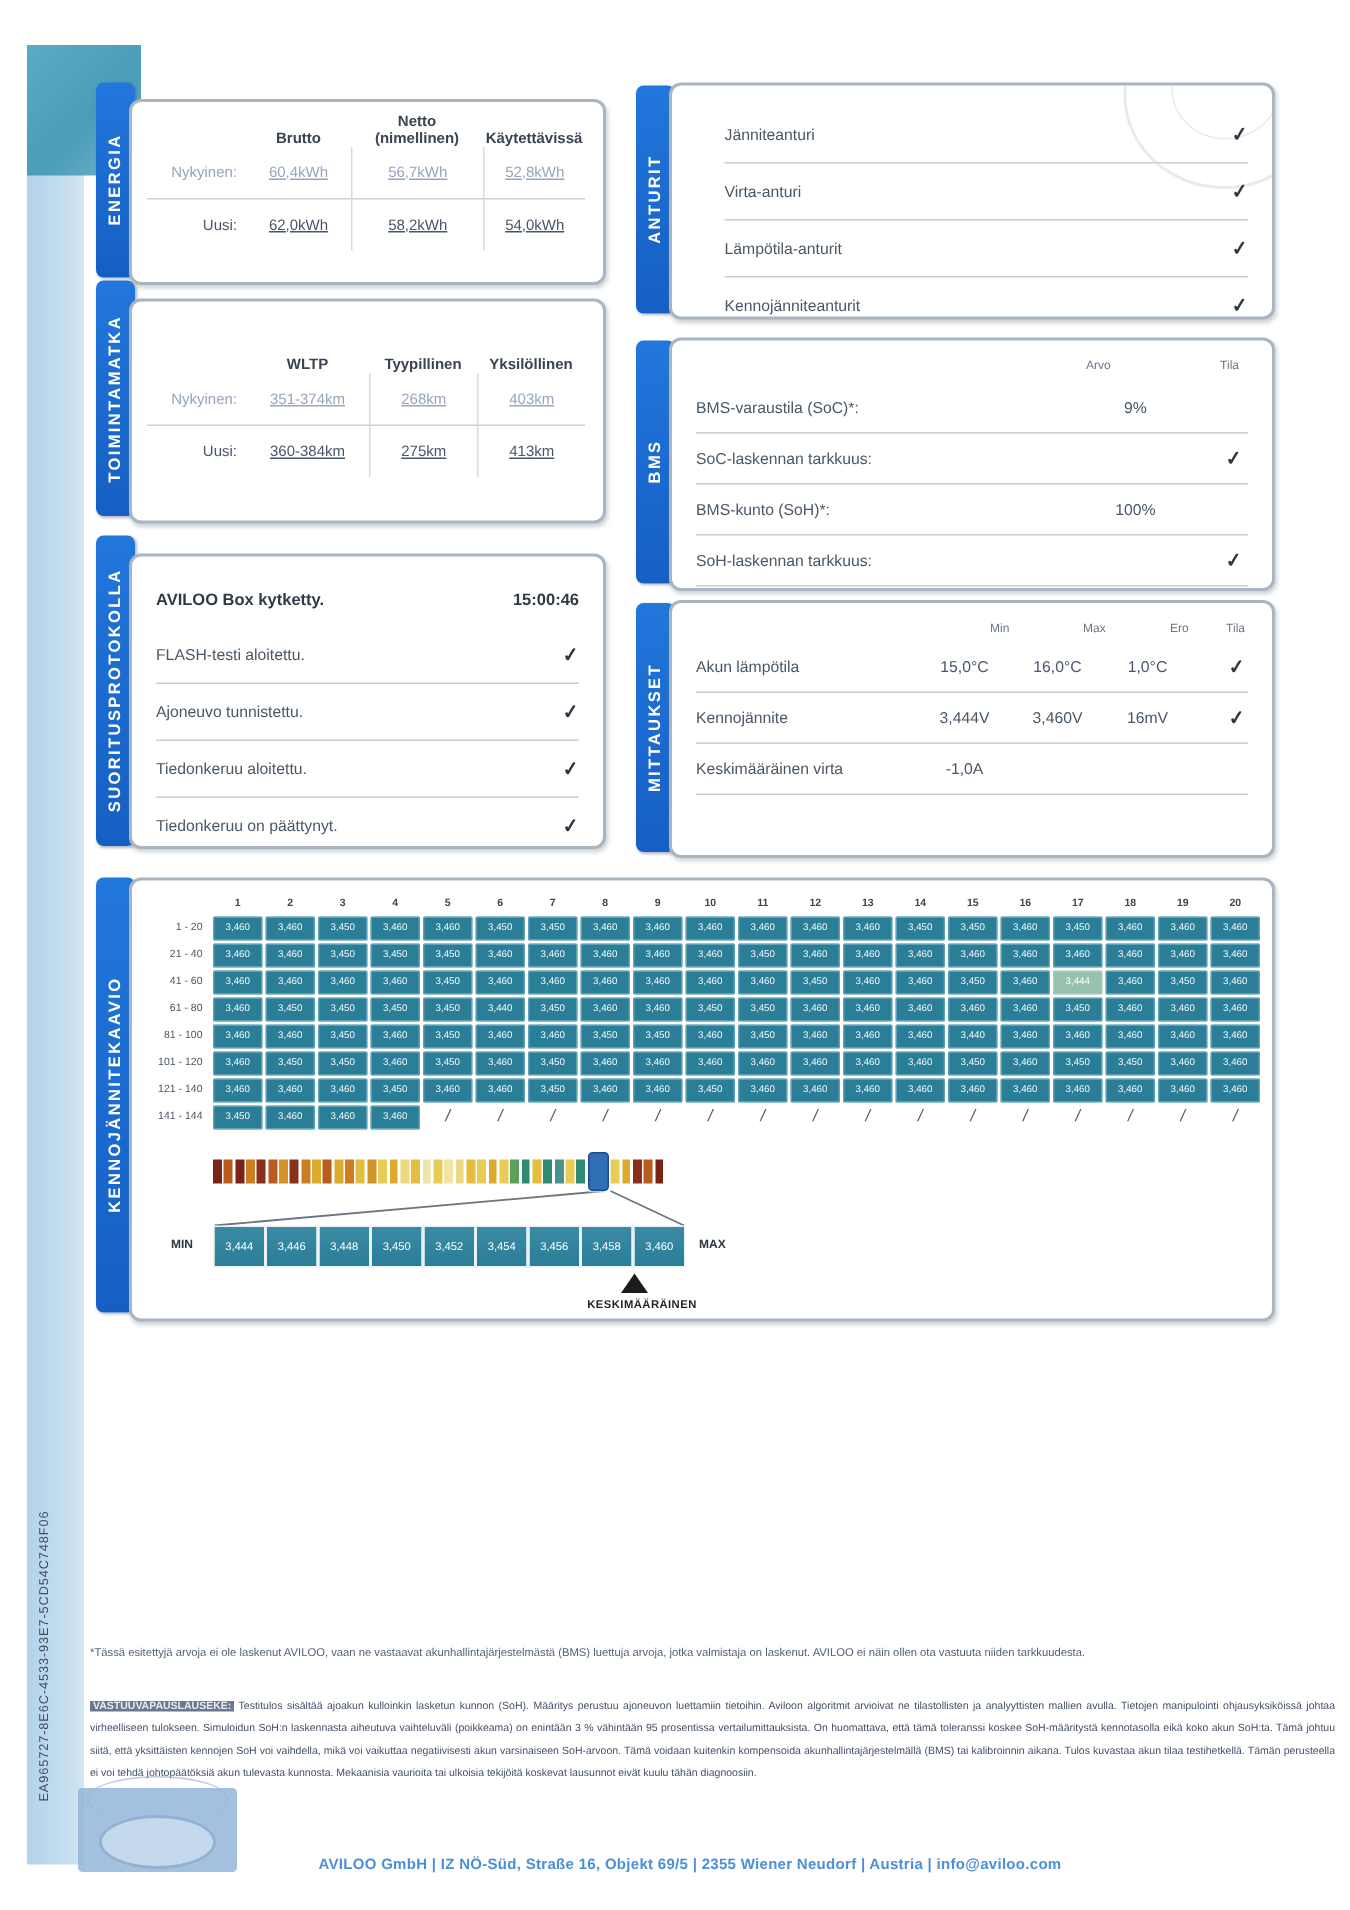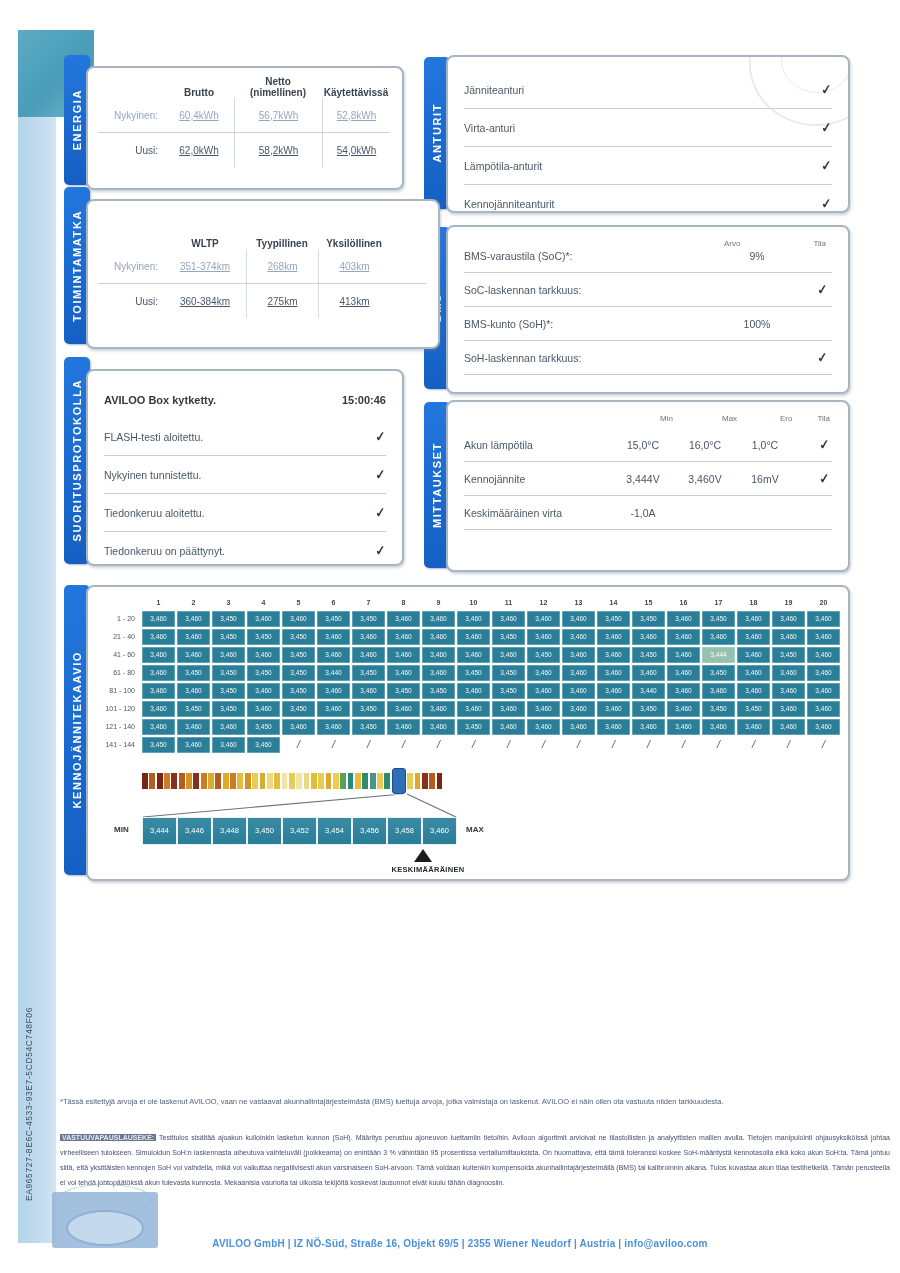--- a/index.html
+++ b/index.html
@@ -135,21 +135,21 @@
           <span class="vcell">58,2kWh</span>
           <span class="vcell">54,0kWh</span>
         </div>
       </div>
   </div>
 </div>
 
 <div class="card sensors" style="left:446px;top:55px;width:400px;height:154px;">
   <div class="wm" style="width:130px;height:120px;right:-35px;top:-55px;"></div>
   <div class="wm" style="width:70px;height:64px;right:-5px;top:-30px;border-width:1.5px;"></div>
-  <div id="sensor-rows" style="padding-top:14px;">
+  <div id="sensor-rows" style="padding-top:14px;margin-left:19px;">
       <div class="lrow">
         <span class="lab">Jänniteanturi</span>
         <span class="spacer"></span>
         <span class="check">✓</span>
       </div>
       <div class="lrow">
         <span class="lab">Virta-anturi</span>
         <span class="spacer"></span>
         <span class="check">✓</span>
       </div>
@@ -159,21 +159,21 @@
         <span class="check">✓</span>
       </div>
       <div class="lrow">
         <span class="lab">Kennojänniteanturit</span>
         <span class="spacer"></span>
         <span class="check">✓</span>
       </div>
     </div>
 </div>
 
-<div class="card" style="left:86px;top:199px;width:314px;height:146px;padding-left:36px;">
+<div class="card" style="left:86px;top:199px;width:314px;height:146px;">
   <div class="minitable" style="top:28px;">
     <div class="mt-head rgrid" style="height:20px;">
       <span></span>
       <span>WLTP</span>
       <span>Tyypillinen</span>
       <span>Yksilöllinen</span>
     </div>
     <div id="range-rows">
         <div class="mt-row rgrid muted r1">
           <span class="rlab">Nykyinen:</span>
@@ -187,21 +187,21 @@
           <span class="vcell">275km</span>
           <span class="vcell">413km</span>
         </div>
       </div>
   </div>
 </div>
 
 <div class="card bmsrows" style="left:446px;top:225px;width:400px;height:165px;">
   <span class="colhead" style="left:276px;top:12px;">Arvo</span>
   <span class="colhead" style="right:22px;top:12px;">Tila</span>
-  <div id="bms-rows" style="padding-top:12px;">
+  <div id="bms-rows" style="padding-top:28px;">
       <div class="lrow">
         <span class="lab">BMS-varaustila (SoC)*:</span>
         <span class="val">9%</span>
       </div>
       <div class="lrow">
         <span class="lab">SoC-laskennan tarkkuus:</span>
         <span class="check">✓</span>
       </div>
       <div class="lrow">
         <span class="lab">BMS-kunto (SoH)*:</span>
@@ -219,21 +219,21 @@
       <div class="lrow first">
         <span class="lab">AVILOO Box kytketty.</span>
         <span class="time">15:00:46</span>
       </div>
       <div class="lrow">
         <span class="lab">FLASH-testi aloitettu.</span>
         <span class="spacer"></span>
         <span class="check">✓</span>
       </div>
       <div class="lrow">
-        <span class="lab">Nykyinen tunnistettu.</span>
+        <span class="lab">Ajoneuvo tunnistettu.</span>
         <span class="spacer"></span>
         <span class="check">✓</span>
       </div>
       <div class="lrow">
         <span class="lab">Tiedonkeruu aloitettu.</span>
         <span class="spacer"></span>
         <span class="check">✓</span>
       </div>
       <div class="lrow">
         <span class="lab">Tiedonkeruu on päättynyt.</span>

